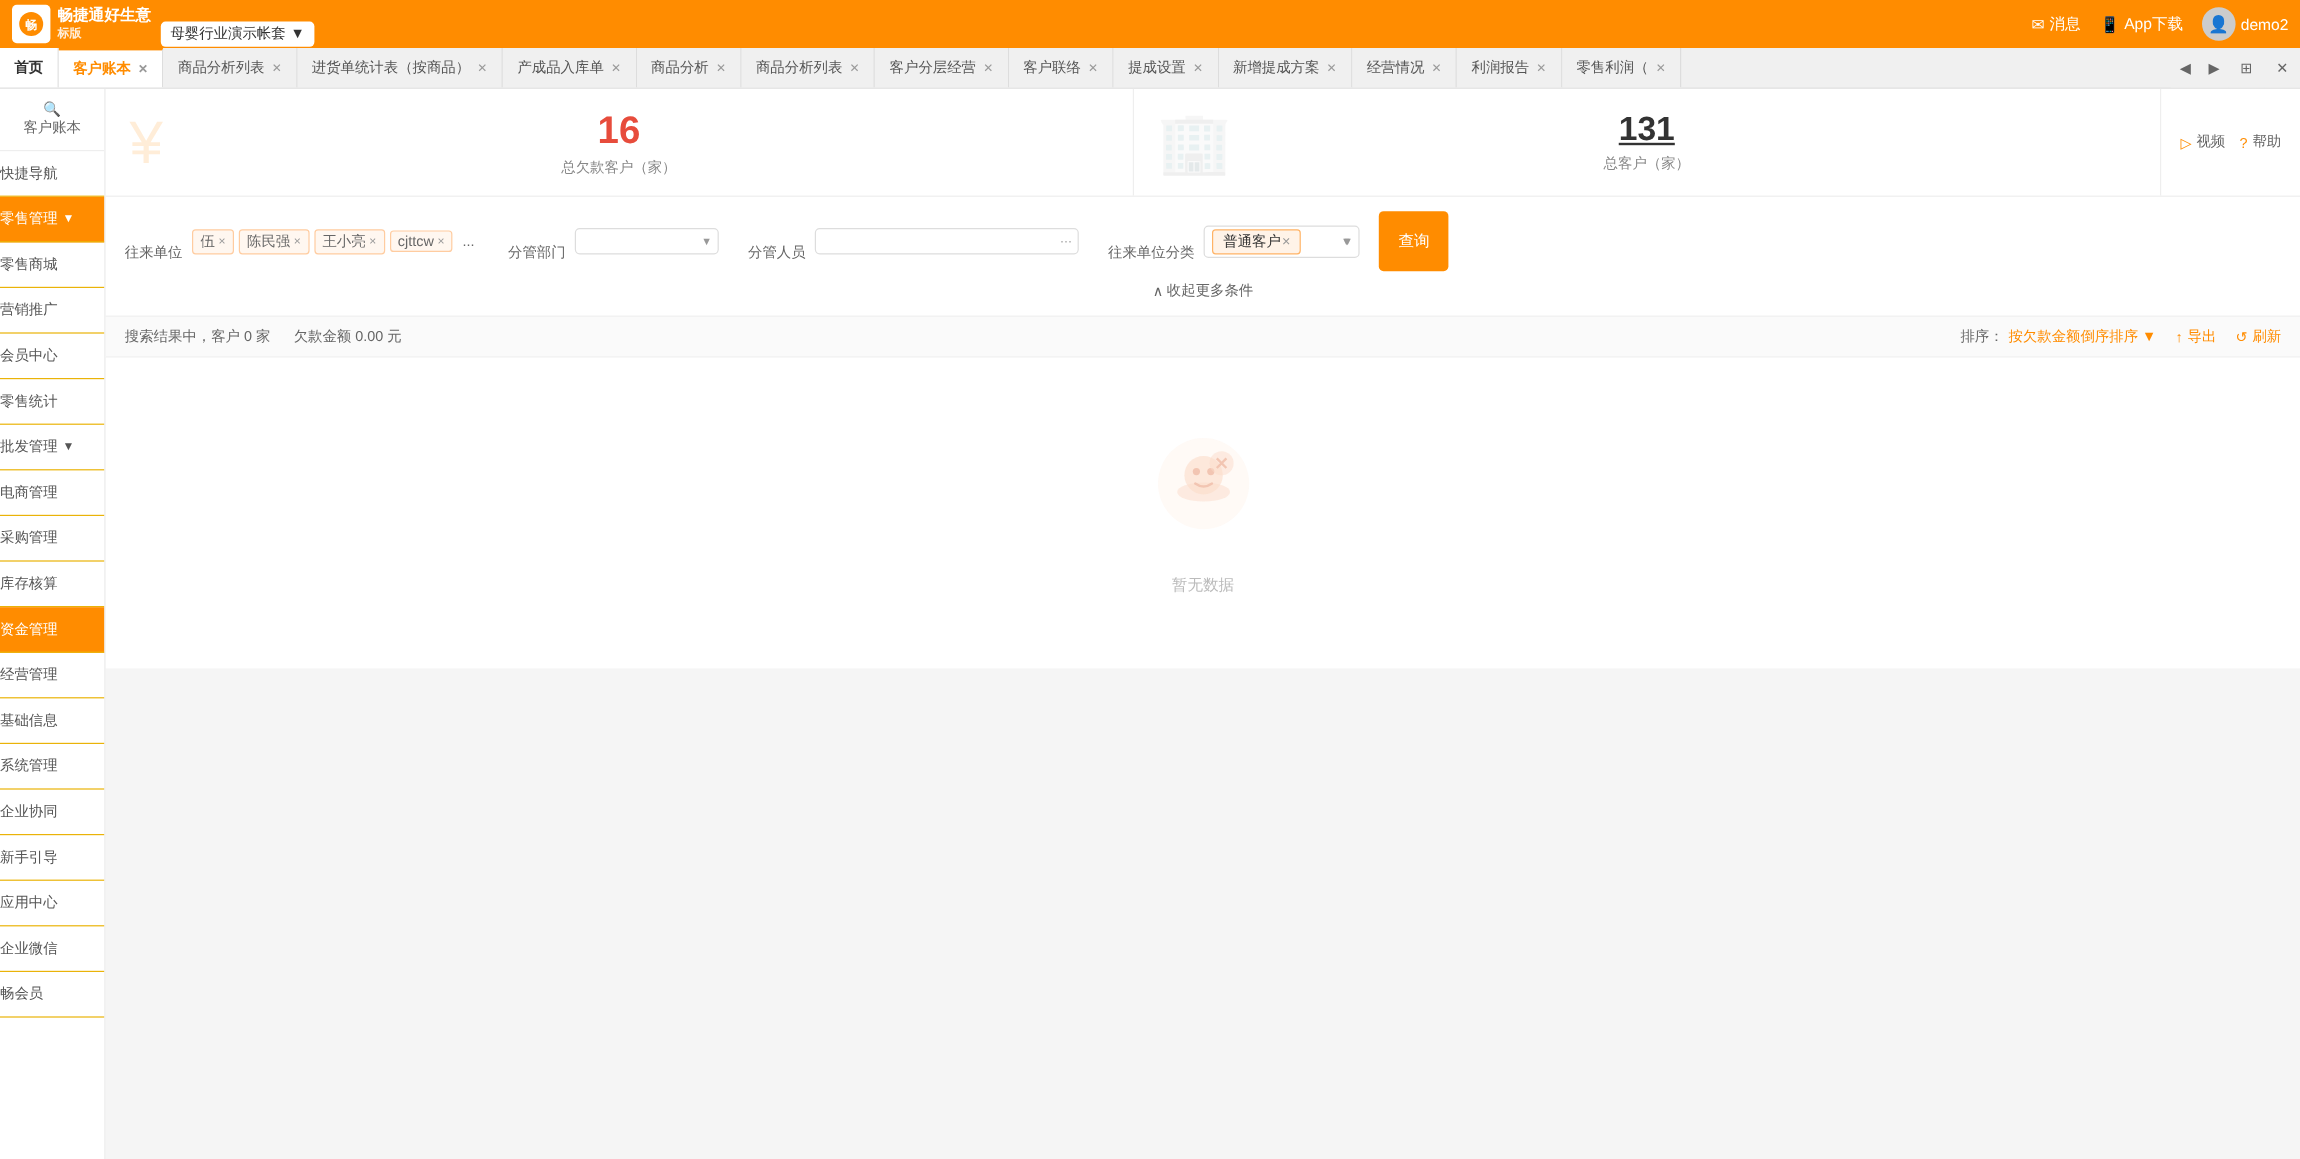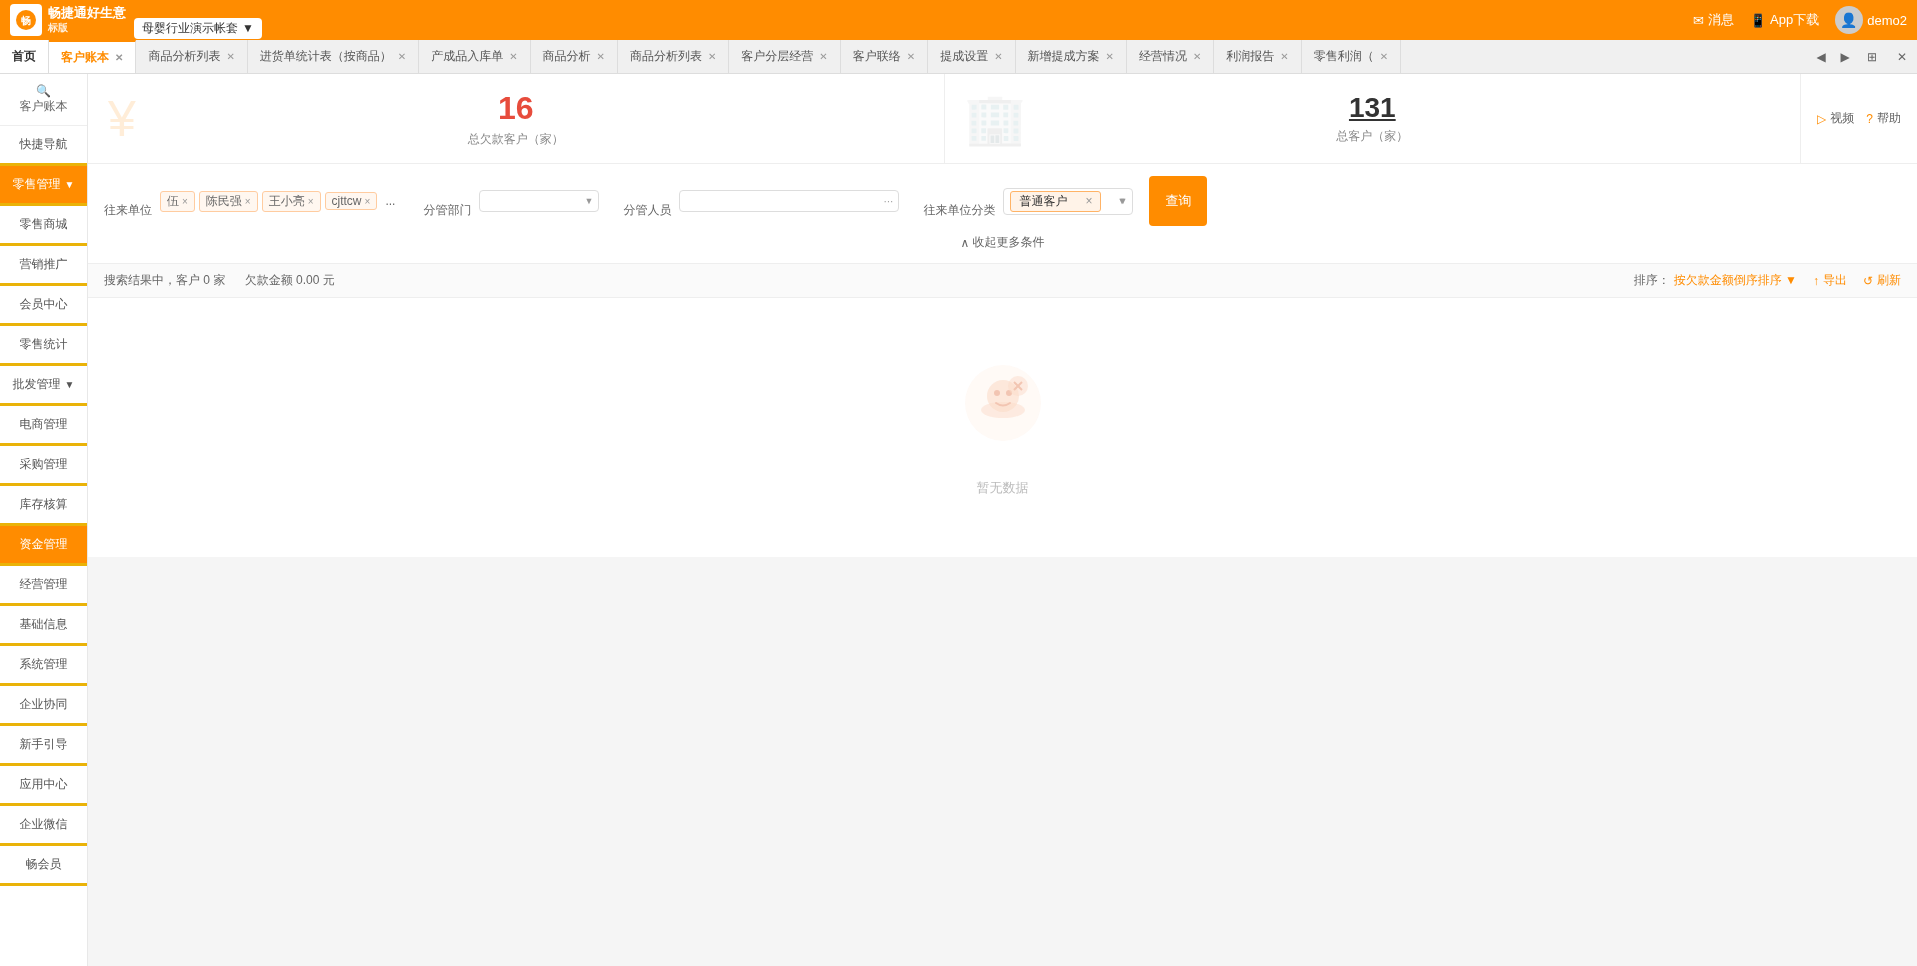--- a/index.html
+++ b/index.html
@@ -34,21 +34,21 @@
     .home-tab { background: white; color: #333; font-weight: bold; }
     .nav-arrows { display: flex; align-items: center; margin-left: auto; }
     .nav-arrow-btn { width: 24px; height: 34px; display: flex; align-items: center; justify-content: center; cursor: pointer; border: none; background: #f0f0f0; color: #666; font-size: 12px; }
 
     
     .main-layout { display: flex; height: calc(966px - 74px); }
 
     
     .sidebar { width: 88px; background: white; border-right: 1px solid #e8e8e8; display: flex; flex-direction: column; overflow-y: auto; flex-shrink: 0; }
     .sidebar-search { padding: 10px 8px; border-bottom: 1px solid #eee; text-align: center; font-size: 12px; color: #666; cursor: pointer; }
-    .sidebar-nav-item { display: flex; align-items: center; justify-content: center; flex-direction: column; padding: 10px 0; cursor: pointer; font-size: 12px; color: #555; border-bottom: 3px solid #eab308; }
+    .sidebar-nav-item { display: flex; align-items: flex-start; justify-content: center; flex-direction: column; padding: 10px 0; cursor: pointer; font-size: 12px; color: #555; border-bottom: 1px solid #eab308; }
     .sidebar-nav-item.active { background: #ff8c00; color: white; }
     .sidebar-nav-item .nav-arrow { font-size: 10px; margin-left: 2px; }
     .sidebar-nav-item-row { display: flex; align-items: center; gap: 2px; }
 
     
     .content-area { flex: 1; overflow: auto; background: #f5f5f5; }
 
     
     .stats-bar {
       display: flex; background: white; border-bottom: 1px solid #eee; height: 90px;
@@ -107,21 +107,21 @@
     .data-table th { padding: 12px 16px; font-size: 13px; font-weight: normal; color: #333; text-align: left; background: white; }
 
     
     .empty-state { display: flex; flex-direction: column; align-items: center; justify-content: center; padding: 60px; color: #bbb; font-size: 13px; }
     .empty-icon { font-size: 80px; margin-bottom: 12px; opacity: 0.4; }
 
     
     .btn-orange { background: #ff8c00; color: white; border: none; border-radius: 4px; padding: 16px 16px; font-size: 13px; cursor: pointer; }
 
     
-    .customer-tag { background: #fff3e8; border: 1px solid #ffb366; border-radius: 3px; padding: 1px 8px; font-size: 12px; color: #333; display: inline-flex; align-items: center; gap: 18px; }
+    .customer-tag { background: #fff3e8; border: 1px solid #ffb366; border-radius: 3px; padding: 1px 8px; font-size: 12px; color: #333; display: inline-flex; align-items: center; gap: 1px; }
     .customer-tag .tag-close { cursor: pointer; color: #999; }
   </style>
 </head>
 <body>
 
 <div class="top-bar">
   <div class="top-bar-left">
     <div class="logo-area">
       <div class="logo-icon">
         <svg viewBox="0 0 24 24" fill="none" xmlns="http://www.w3.org/2000/svg">

